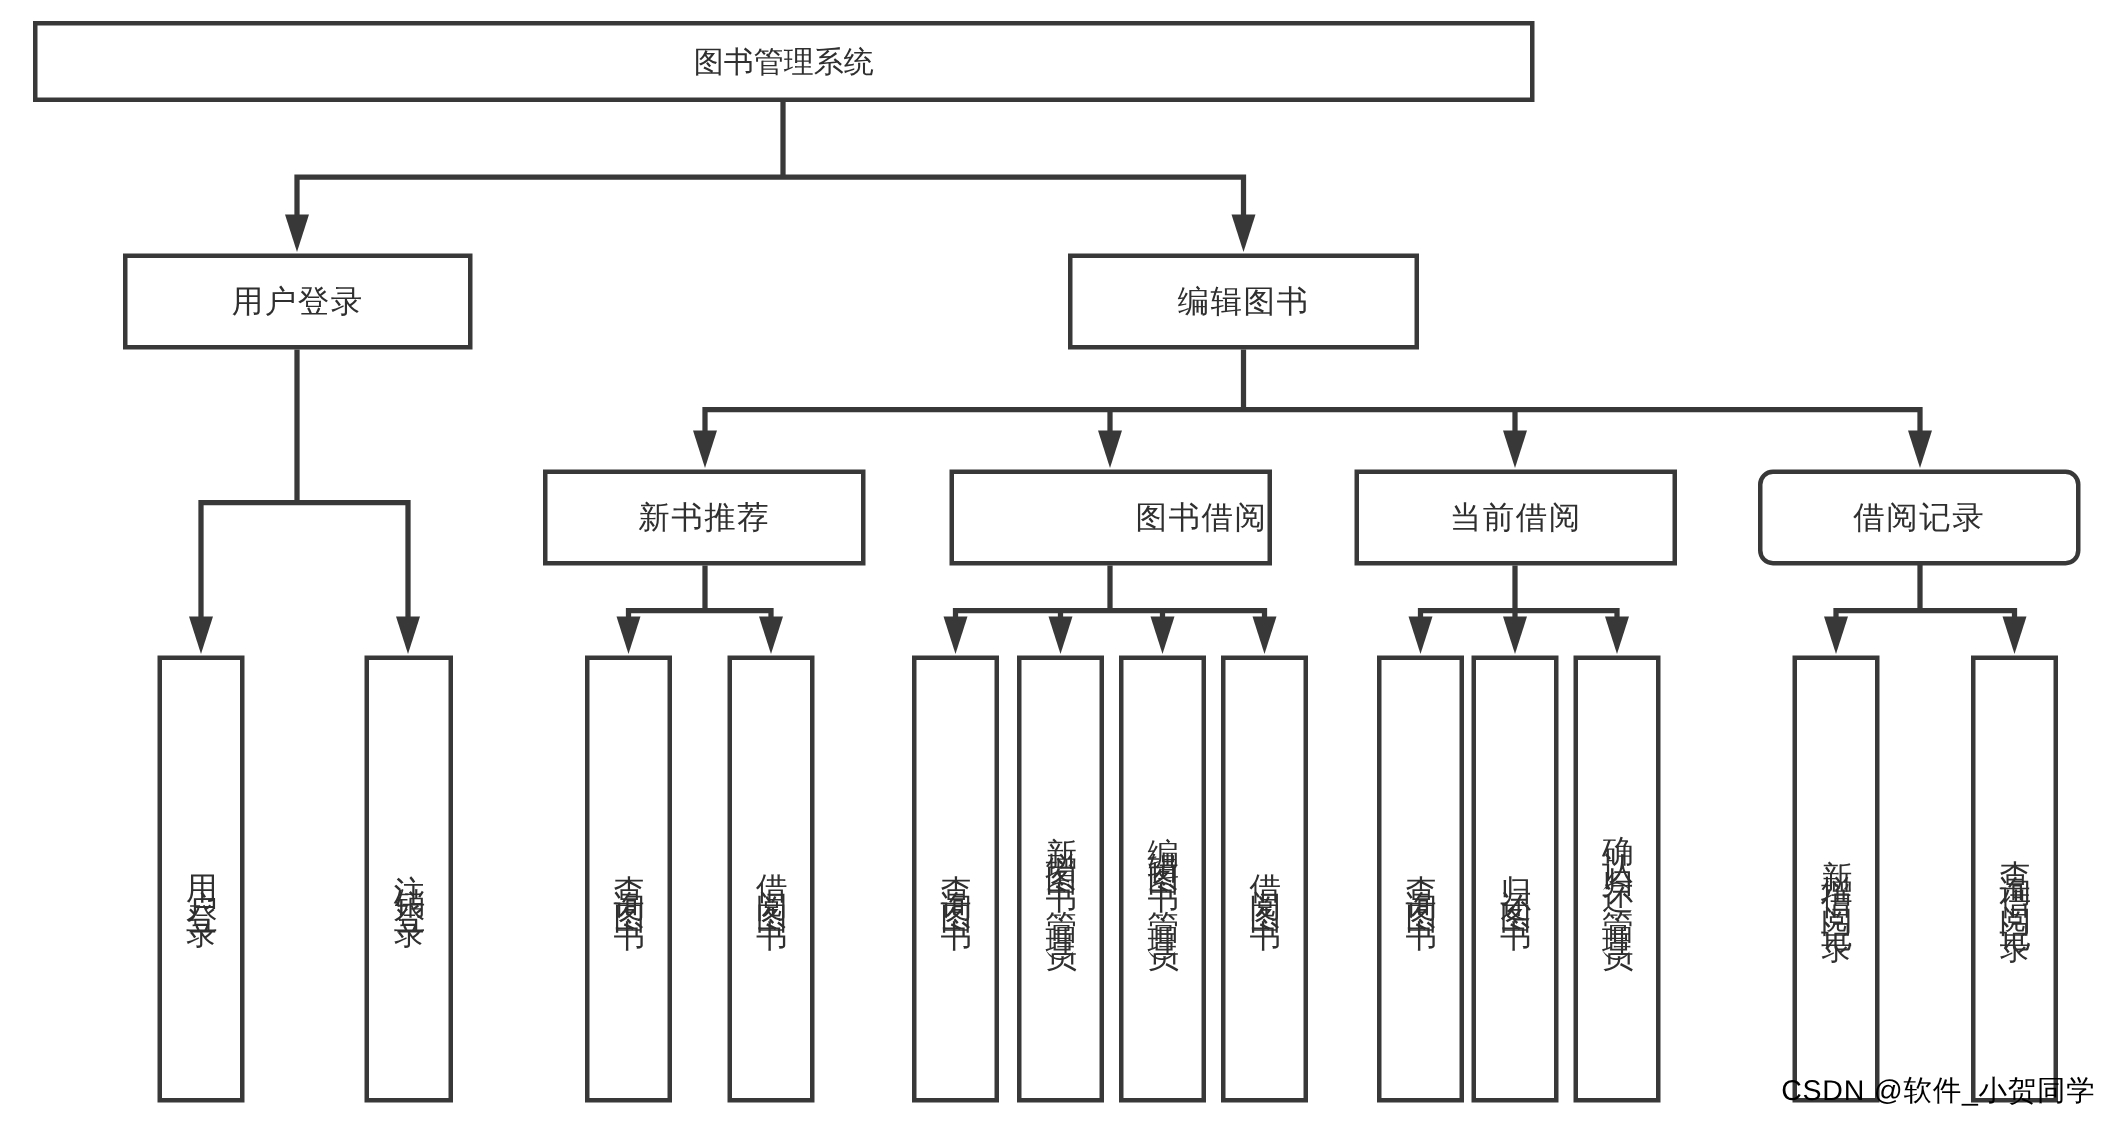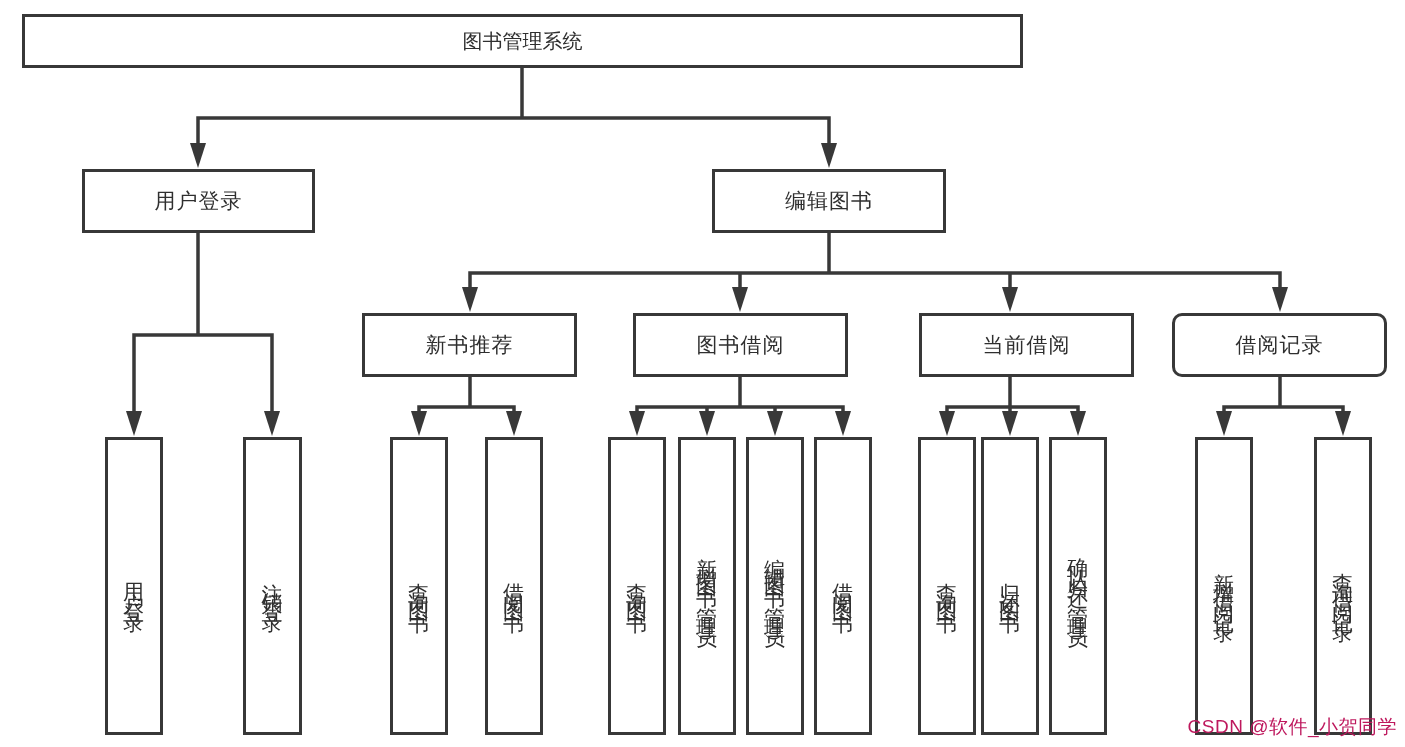--- a/index.html
+++ b/index.html
@@ -37,21 +37,21 @@
     writing-mode: vertical-rl;
     text-orientation: mixed;
     letter-spacing: 10px;
     line-height: 1;
   }
   .watermark {
     position: absolute;
     right: 8px;
     top: 714px;
     font-size: 19px;
-    color: #be185d;
+    color: #000000;
     letter-spacing: 0.5px;
     white-space: nowrap;
   }
 </style>
 </head>
 <body>
 
 <div id="canvas">
 
   <svg id="connector-layer" viewBox="0 0 1405 747" xmlns="http://www.w3.org/2000/svg">
@@ -108,24 +108,24 @@
   <div class="node hnode" style="left:82px; top:169px; width:233px; height:64px;">
     <span>用户登录</span>
   </div>
   <div class="node hnode" style="left:712px; top:169px; width:234px; height:64px;">
     <span>编辑图书</span>
   </div>
 
   <div class="node hnode" style="left:362px; top:313px; width:215px; height:64px;">
     <span>新书推荐</span>
   </div>
-  <div class="node hnode" style="left:633px; top:313px; width:215px; height:64px;">
+  <div class="node hnode" style="left:633px; top:313px; width:215px; height:64px;justify-content:flex-end;">
     <span>图书借阅</span>
   </div>
-  <div class="node hnode" style="left:903px; top:313px; width:215px; height:64px;margin-left:16px;">
+  <div class="node hnode" style="left:903px; top:313px; width:215px; height:64px;">
     <span>当前借阅</span>
   </div>
   <div class="node hnode" style="left:1172px; top:313px; width:215px; height:64px;border-radius:10px;">
     <span>借阅记录</span>
   </div>
 
   <div class="node leaf" style="left:105px; top:437px; width:58px; height:298px;">
     <span>用户登录</span>
   </div>
   <div class="node leaf" style="left:243px; top:437px; width:59px; height:298px;">

